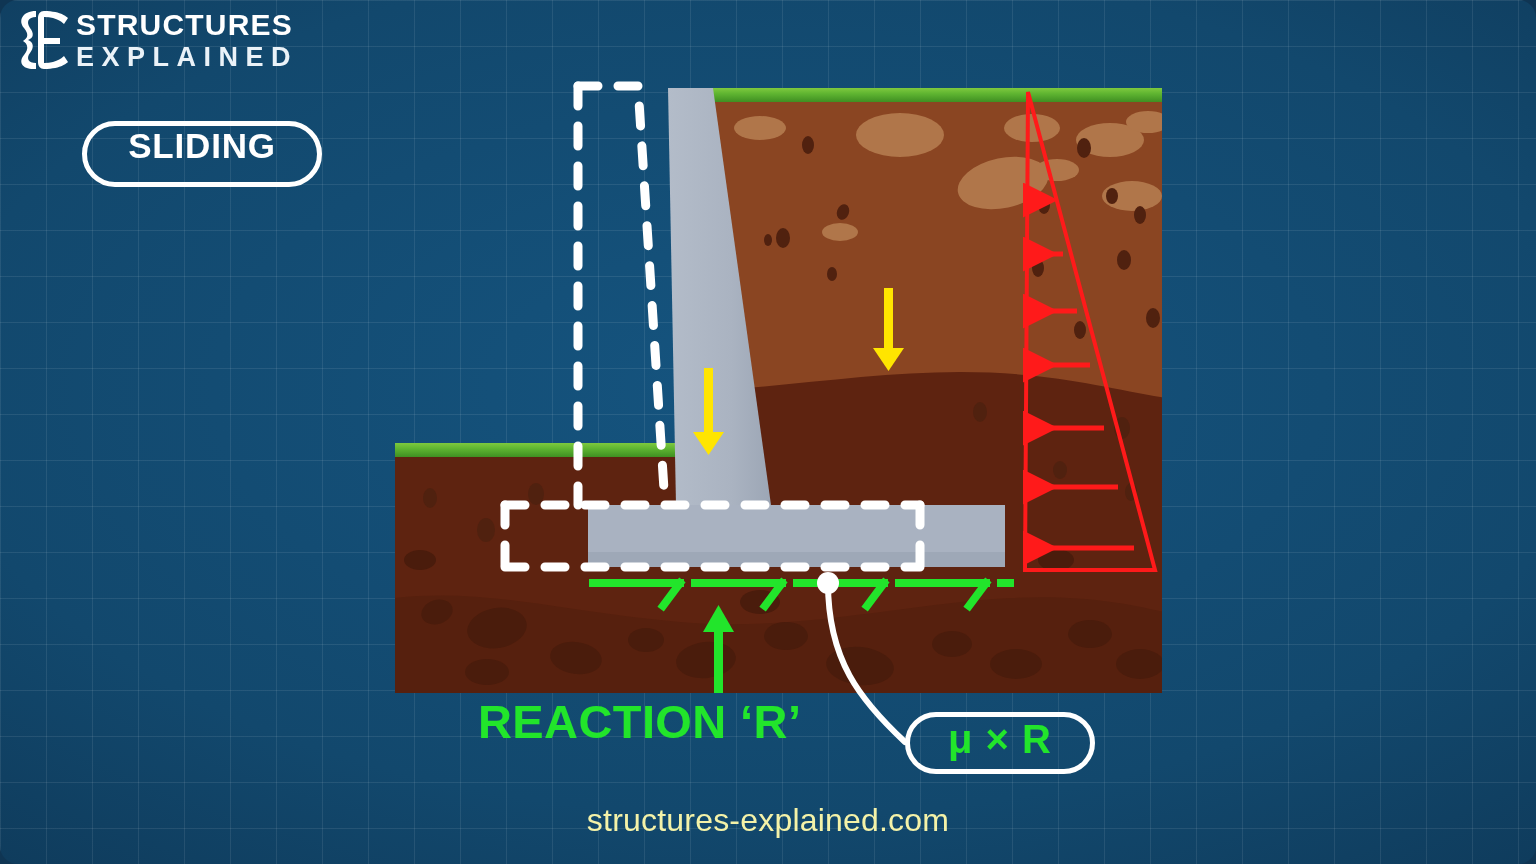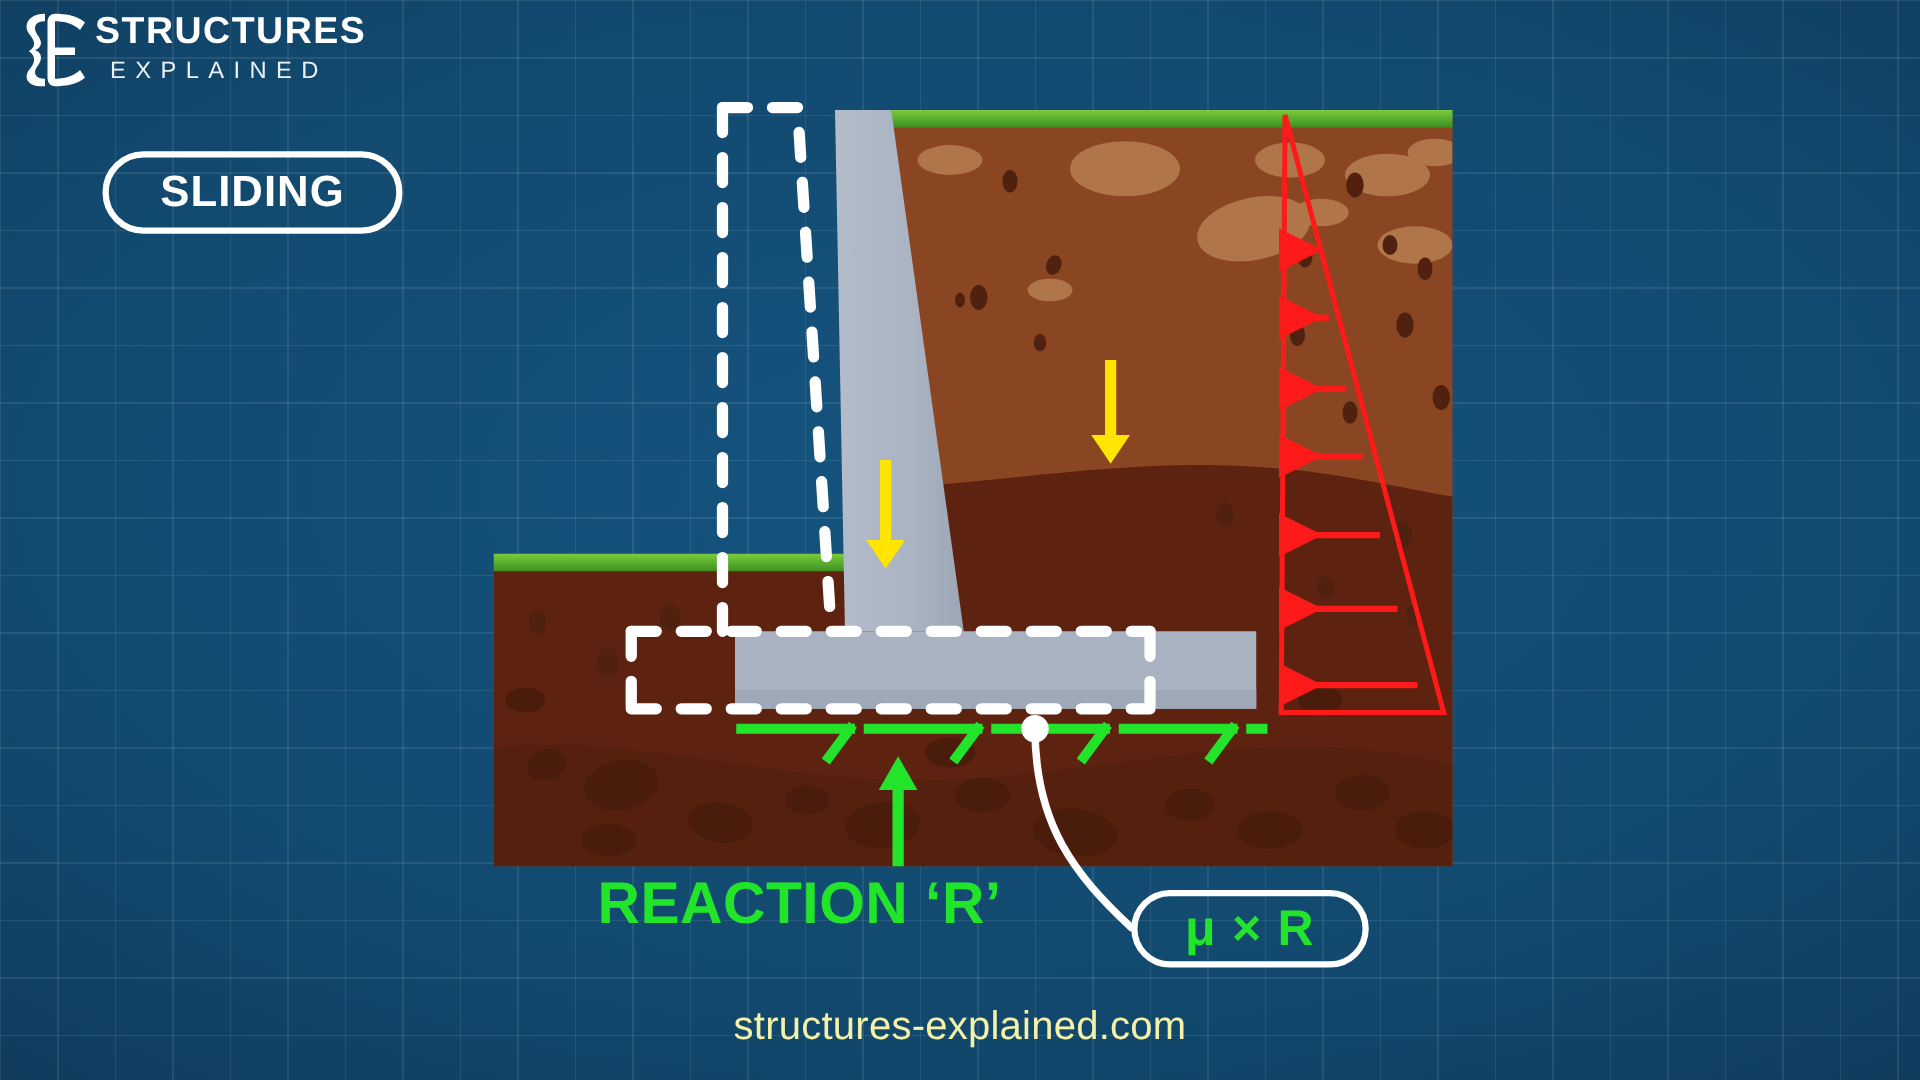--- a/index.html
+++ b/index.html
@@ -3,33 +3,34 @@
 <meta charset="utf-8">
 <style>
   html,body{margin:0;padding:0;background:#0f3553;}
   body{font-family:"Liberation Sans",sans-serif;}
   #stage{
     position:relative;width:1536px;height:864px;overflow:hidden;
     background:
       repeating-linear-gradient(to right, rgba(255,255,255,.085) 0 1px, transparent 1px 46px),
       repeating-linear-gradient(to bottom, rgba(255,255,255,.085) 0 1px, transparent 1px 46px),
       radial-gradient(ellipse 120% 110% at 50% 45%, #15547f 0%, #12486d 45%, #0d3452 78%, #09263d 100%);
+    border-radius: 18px;
   }
   .abs{position:absolute;}
 
   
   #logo{left:14px;top:8px;width:300px;height:66px;}
   #logo .ltext{position:absolute;left:62px;top:2px;color:#fff;}
   #logo .l1{font-size:30px;font-weight:700;letter-spacing:1.2px;line-height:30px;}
-  #logo .l2{font-size:19px;font-weight:400;letter-spacing:7.5px;line-height:30px;color:#eaf2f8;margin-top:2px;margin-left:12px;}
+  #logo .l2{font-size:27px;font-weight:700;letter-spacing:7.5px;line-height:30px;color:#eaf2f8;margin-top:2px;}
 
   
   .pill{
     border:5px solid #ffffff;border-radius:999px;
-    display:flex;align-items:center;justify-content:center;
+    display:flex;align-items:flex-start;justify-content:center;
     box-sizing:border-box;
   }
   #sliding-badge{left:82px;top:121px;width:240px;height:66px;}
   #sliding-badge span{color:#fff;font-size:35px;font-weight:700;letter-spacing:.8px;}
   #mur-badge{left:905px;top:712px;width:190px;height:62px;}
   #mur-badge span{color:#22e52b;font-size:40px;font-weight:700;letter-spacing:1px;}
 
   
   #scene{left:0;top:0;width:1536px;height:864px;}
 

